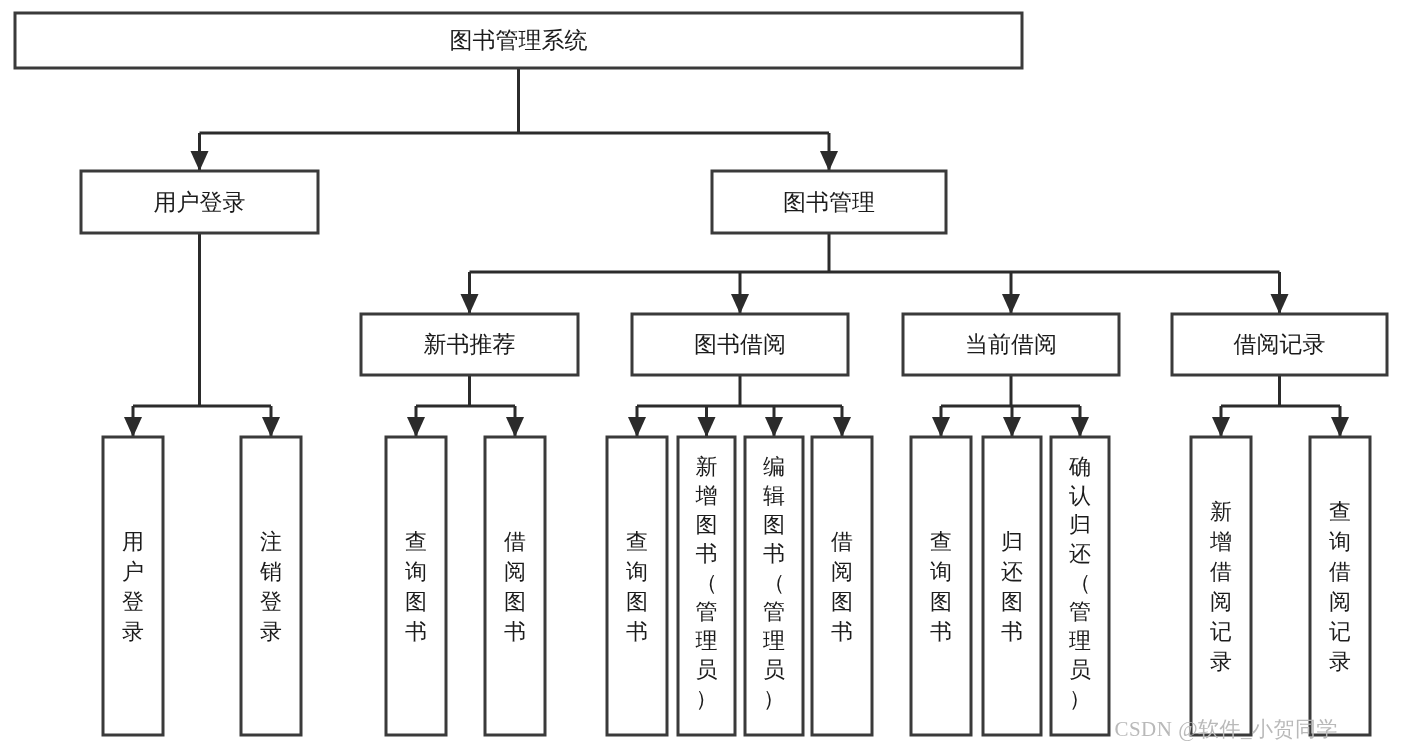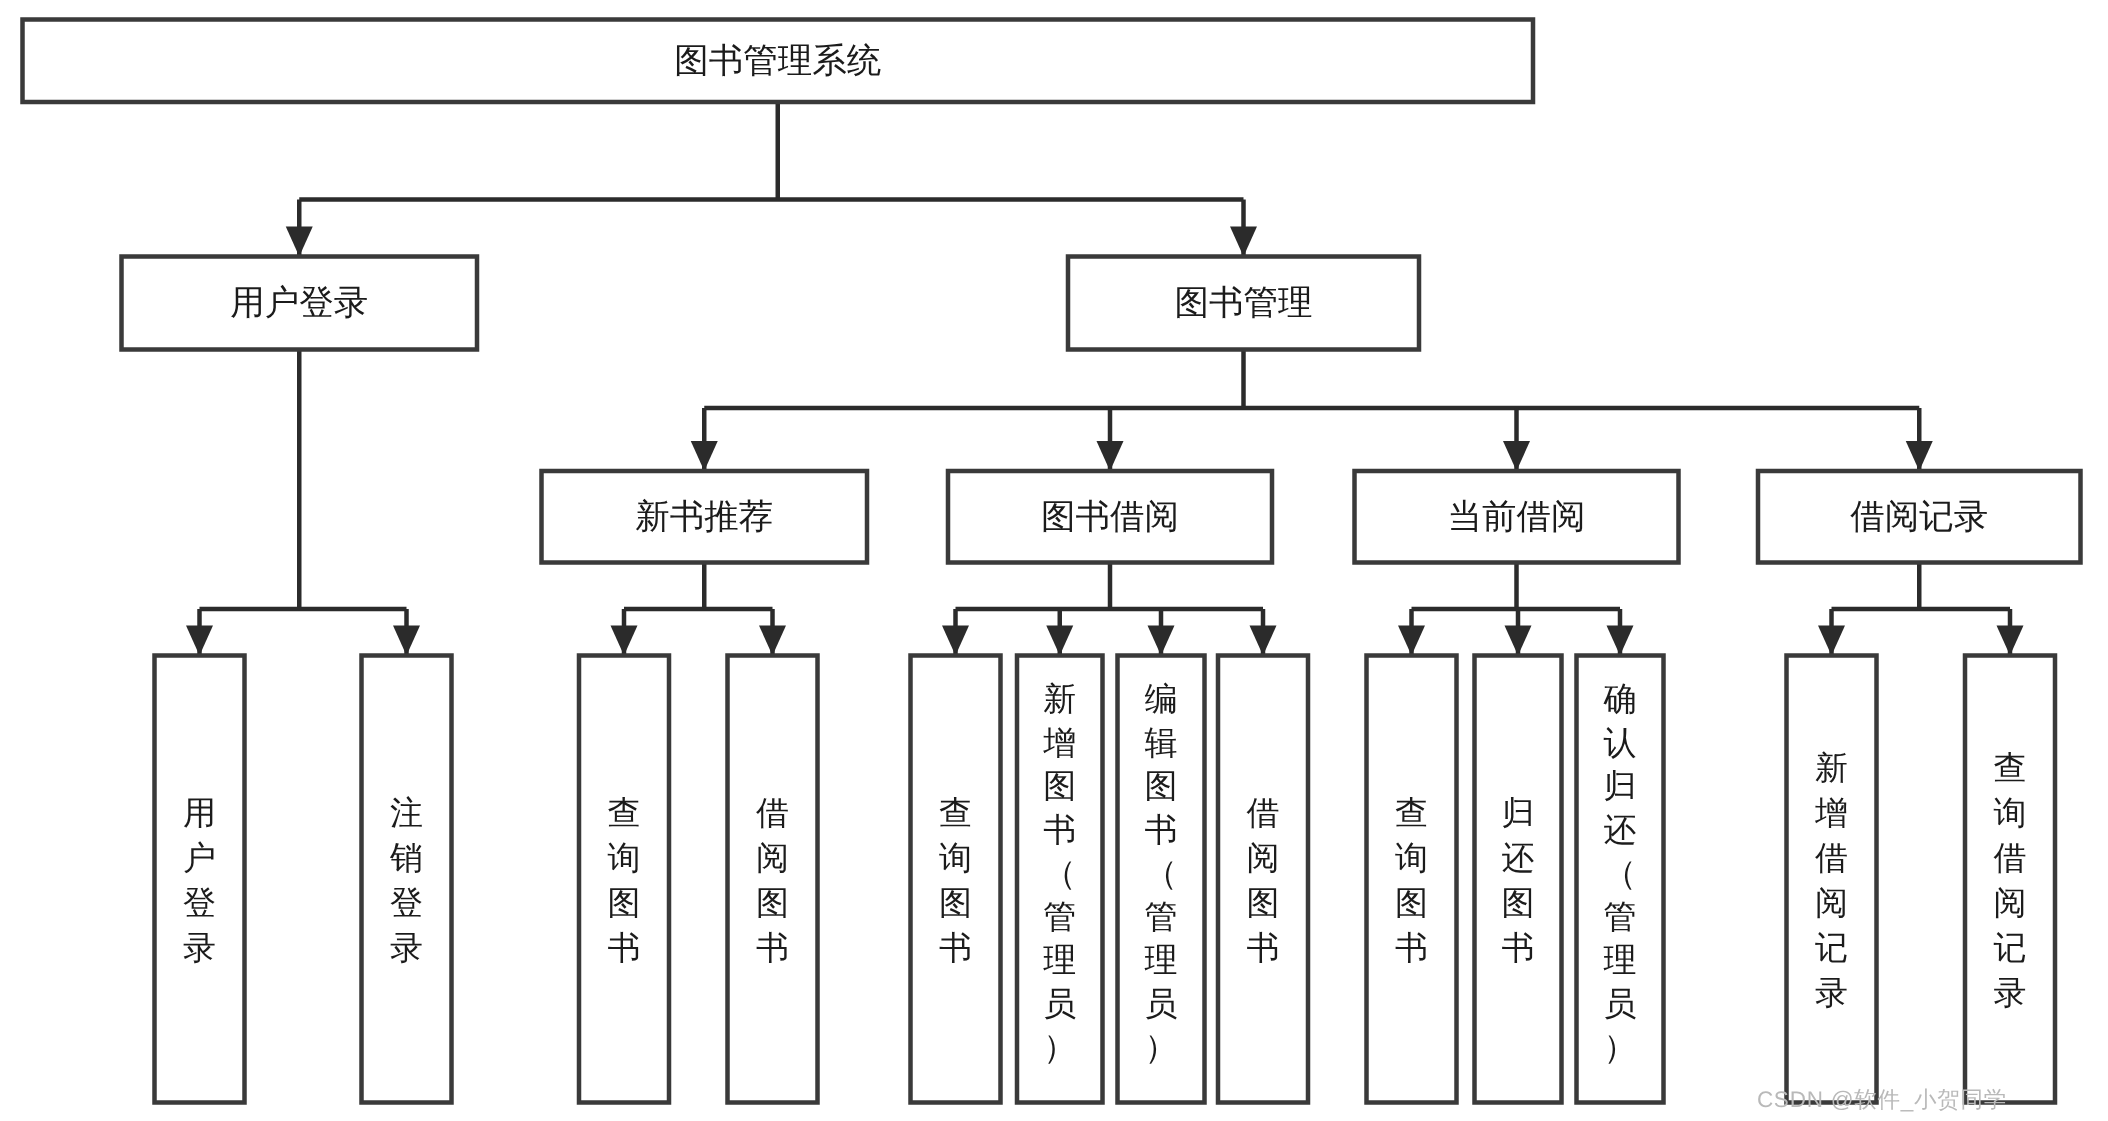--- a/index.html
+++ b/index.html
@@ -52,22 +52,22 @@
   }
   .arrow-head {
     fill: #2b2b2b;
     stroke: none;
   }
   .watermark {
     position: absolute;
     right: 8px;
     bottom: 4px;
     color: #b9b9b9;
-    font-size: 15px;
-    font-family: Liberation Sans, sans-serif;
+    font-size: 21px;
+    font-family: Liberation Serif, serif;
     white-space: nowrap;
     pointer-events: none;
     letter-spacing: 0.5px;
   }
 </style>
 </head>
 <body>
 
 <div id="diagram-root">
   <svg class="flow" viewBox="0 0 1405 747" xmlns="http://www.w3.org/2000/svg">

